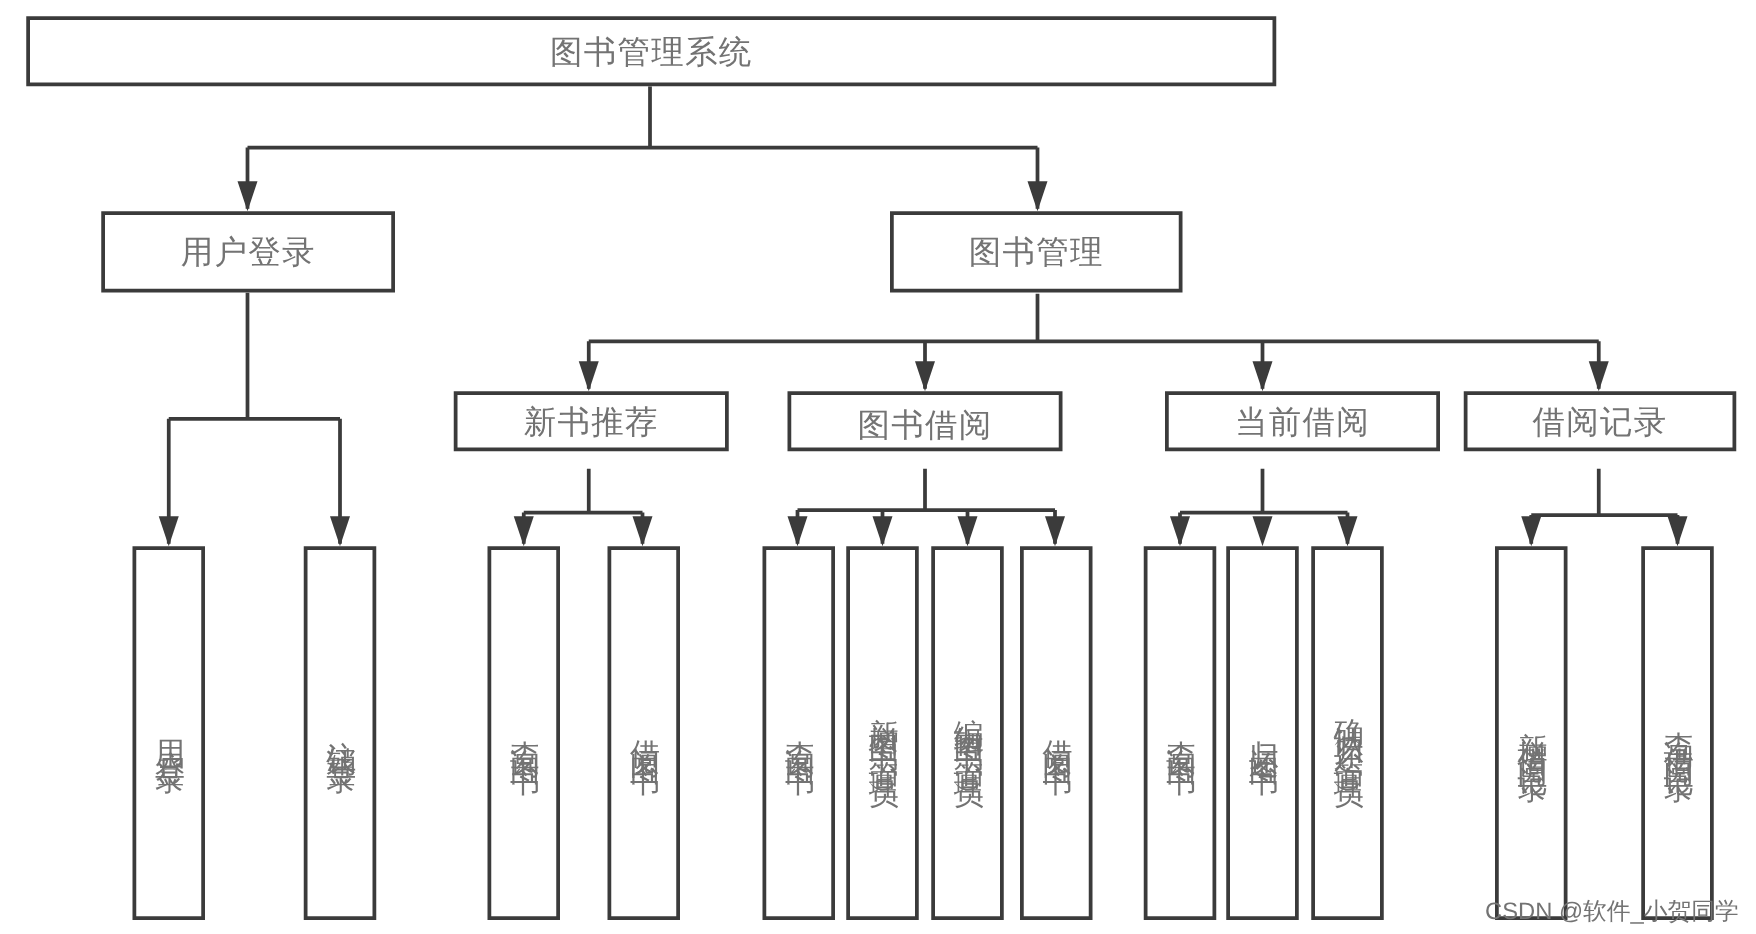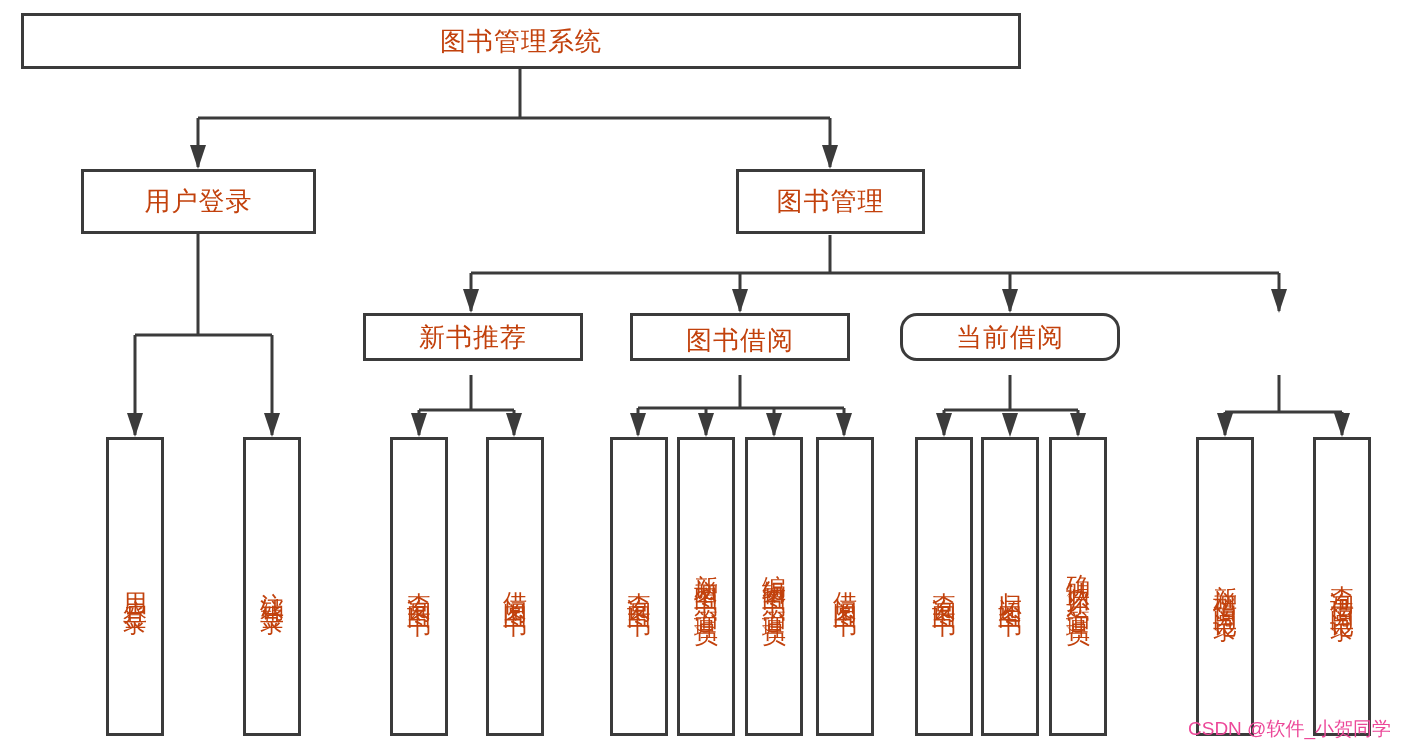--- a/index.html
+++ b/index.html
@@ -20,35 +20,35 @@
     left: 0; top: 0;
     width: 1405px;
     height: 747px;
     z-index: 1;
   }
   .box {
     position: absolute;
     box-sizing: border-box;
     border: 3px solid #3b3b3b;
     background: #ffffff;
-    color: #c2410c;
+    color: #737373;
     display: flex;
     align-items: center;
     justify-content: center;
     z-index: 2;
     text-align: center;
   }
   .h-box { font-size: 26px; letter-spacing: 1px; }
   .root-box   { left: 21px;  top: 13px;  width: 1000px; height: 56px; }
   .lvl2-user  { left: 81px;  top: 169px; width: 235px;  height: 65px; }
-  .lvl2-book  { left: 712px; top: 169px; width: 189px;  height: 65px; margin-left: 24px; }
+  .lvl2-book  { left: 712px; top: 169px; width: 234px;  height: 65px; }
   .lvl3 { top: 313px; height: 48px; width: 220px; }
   .lvl3-1 { left: 363px; }
   .lvl3-2 { left: 630px; align-items: flex-end; }
-  .lvl3-3 { left: 900px; border-radius: 17px; }
+  .lvl3-3 { left: 932px; }
   .lvl3-4 { left: 1171px; width: 218px; }
   .leaf {
     top: 437px;
     width: 58px;
     height: 299px;
     font-size: 24px;
   }
   .leaf span {
     writing-mode: vertical-rl;
     letter-spacing: 7px;
@@ -67,21 +67,21 @@
   .leaf-4b { left: 981px; }
   .leaf-4c { left: 1049px; }
   .leaf-5a { left: 1196px; }
   .leaf-5b { left: 1313px; }
   .watermark {
     position: absolute;
     left: 1188px;
     top: 716px;
     z-index: 3;
     font-size: 19px;
-    color: #ec4899;
+    color: #737373;
     white-space: nowrap;
   }
   .wire { stroke: #3b3b3b; stroke-width: 3; fill: none; }
   .arrowhead { fill: #3b3b3b; stroke: none; }
 </style>
 </head>
 <body>
 
 <div id="canvas">
 
@@ -173,20 +173,23 @@
 
   <div class="box h-box lvl3 lvl3-1">
     <span>新书推荐</span>
   </div>
   <div class="box h-box lvl3 lvl3-2">
     <span>图书借阅</span>
   </div>
   <div class="box h-box lvl3 lvl3-3">
     <span>当前借阅</span>
   </div>
+  <div class="box h-box lvl3 lvl3-4">
+    <span>借阅记录</span>
+  </div>
 
   <div class="box leaf leaf-1a">
     <span>用户登录</span>
   </div>
   <div class="box leaf leaf-1b">
     <span>注销登录</span>
   </div>
 
   <div class="box leaf leaf-2a">
     <span>查询图书</span>

